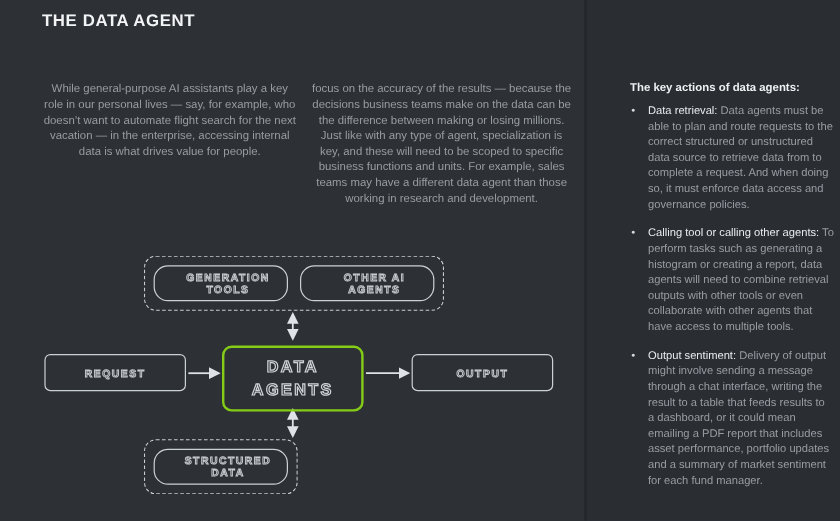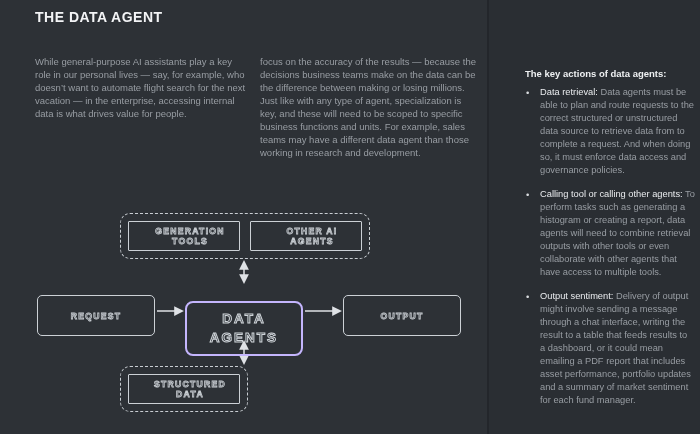--- a/index.html
+++ b/index.html
@@ -9,21 +9,21 @@
     -webkit-font-smoothing:antialiased;
   }
   .sidebar-bg {
     position:absolute; left:487px; top:0; width:213px; height:434px;
     background:#2a2e33; border-left:2px solid #23262b; box-sizing:border-box;
   }
   .page-title {
     position:absolute; left:35px; top:9px; margin:0;
     font-size:14px; font-weight:800; letter-spacing:0.5px; color:#f3f4f6;
   }
-  .intro-col { position:absolute; top:55px; }
+  .intro-col { position:absolute; top:68px;text-align:center; }
   .intro-col.c1 { left:35px;  width:213px; }
   .intro-col.c2 { left:260px; width:216px; }
   .intro-col p {
     margin:0 0 12px 0; font-size:9.5px; line-height:13px; color:#989da3;
   }
   .sidebar { position:absolute; left:509px; top:68px; width:170px;margin-left:16px; }
   .sidebar h2 {
     margin:0 0 7px 0; font-size:9.5px; font-weight:700; color:#eef0f2;
   }
   .sidebar ul { margin:0; padding:0; list-style:none; }
@@ -43,31 +43,31 @@
     position:absolute; display:flex; gap:10px; padding:7px;
     border:1.5px dashed #c8cdd2; border-radius:10px; box-sizing:content-box;
   }
   .dgroup.top    { left:120px; top:13px; }
   .dgroup.bottom { left:120px; top:166px; }
   .dbox {
     display:flex; align-items:center; justify-content:center;
     box-sizing:border-box; text-align:center;
   }
   .dbox.small {
-    width:112px; height:30px; border:1.5px solid #ccd1d6; border-radius:1px;padding-left:12px;
+    width:112px; height:30px; border:1.5px solid #ccd1d6; border-radius:12px;padding-left:12px;
   }
   .dbox.side {
-    position:absolute; top:95px; width:118px; height:41px;
+    position:absolute; top:95px; width:118px; height:31px;
     border:1.5px solid #ccd1d6; border-radius:5px;
   }
   .dbox.request { left:37px; }
   .dbox.output  { left:343px; }
   .dbox.center {
-    position:absolute; left:185px; top:101px; width:118px; height:55px;
-    border:2px solid #c4b5fd; border-radius:8px; padding:0 8px;
+    position:absolute; left:185px; top:88px; width:118px; height:55px;
+    border:2px solid #84cc16; border-radius:8px; padding:0 8px;
   }
   .outline-text {
     font-weight:700; letter-spacing:1.3px; font-size:8.6px; color:#c7ccd1;
   }
   .outline-text.big { font-size:13.5px; letter-spacing:2px; line-height:1.35; }
   @supports (-webkit-text-stroke: 1px #fff) {
     .outline-text { color:transparent; -webkit-text-stroke:0.8px #c7ccd1; }
     .outline-text.big { -webkit-text-stroke:1px #cfd4d9; }
   }
 </style>

